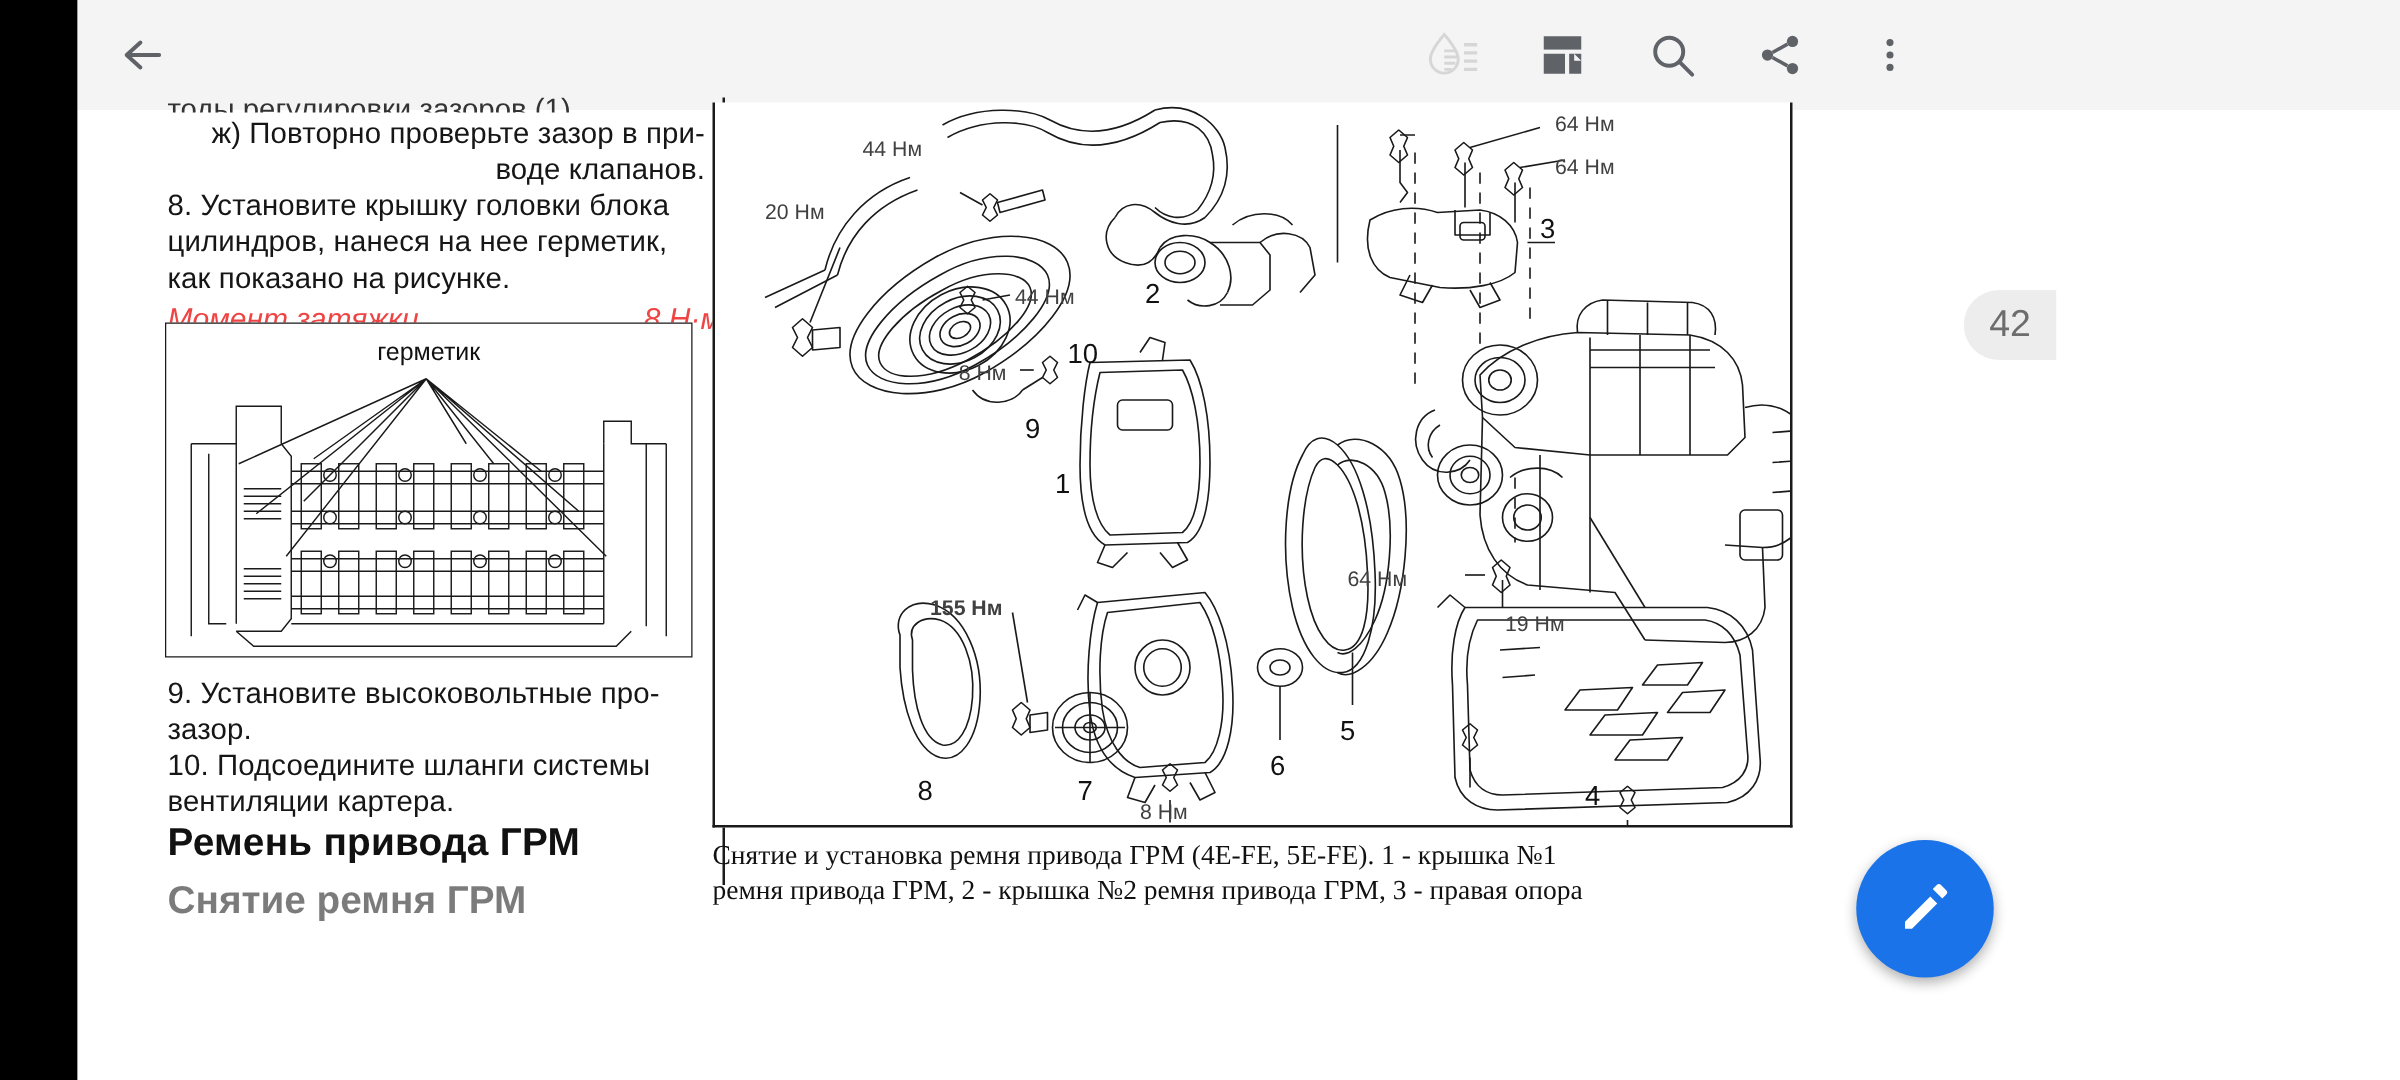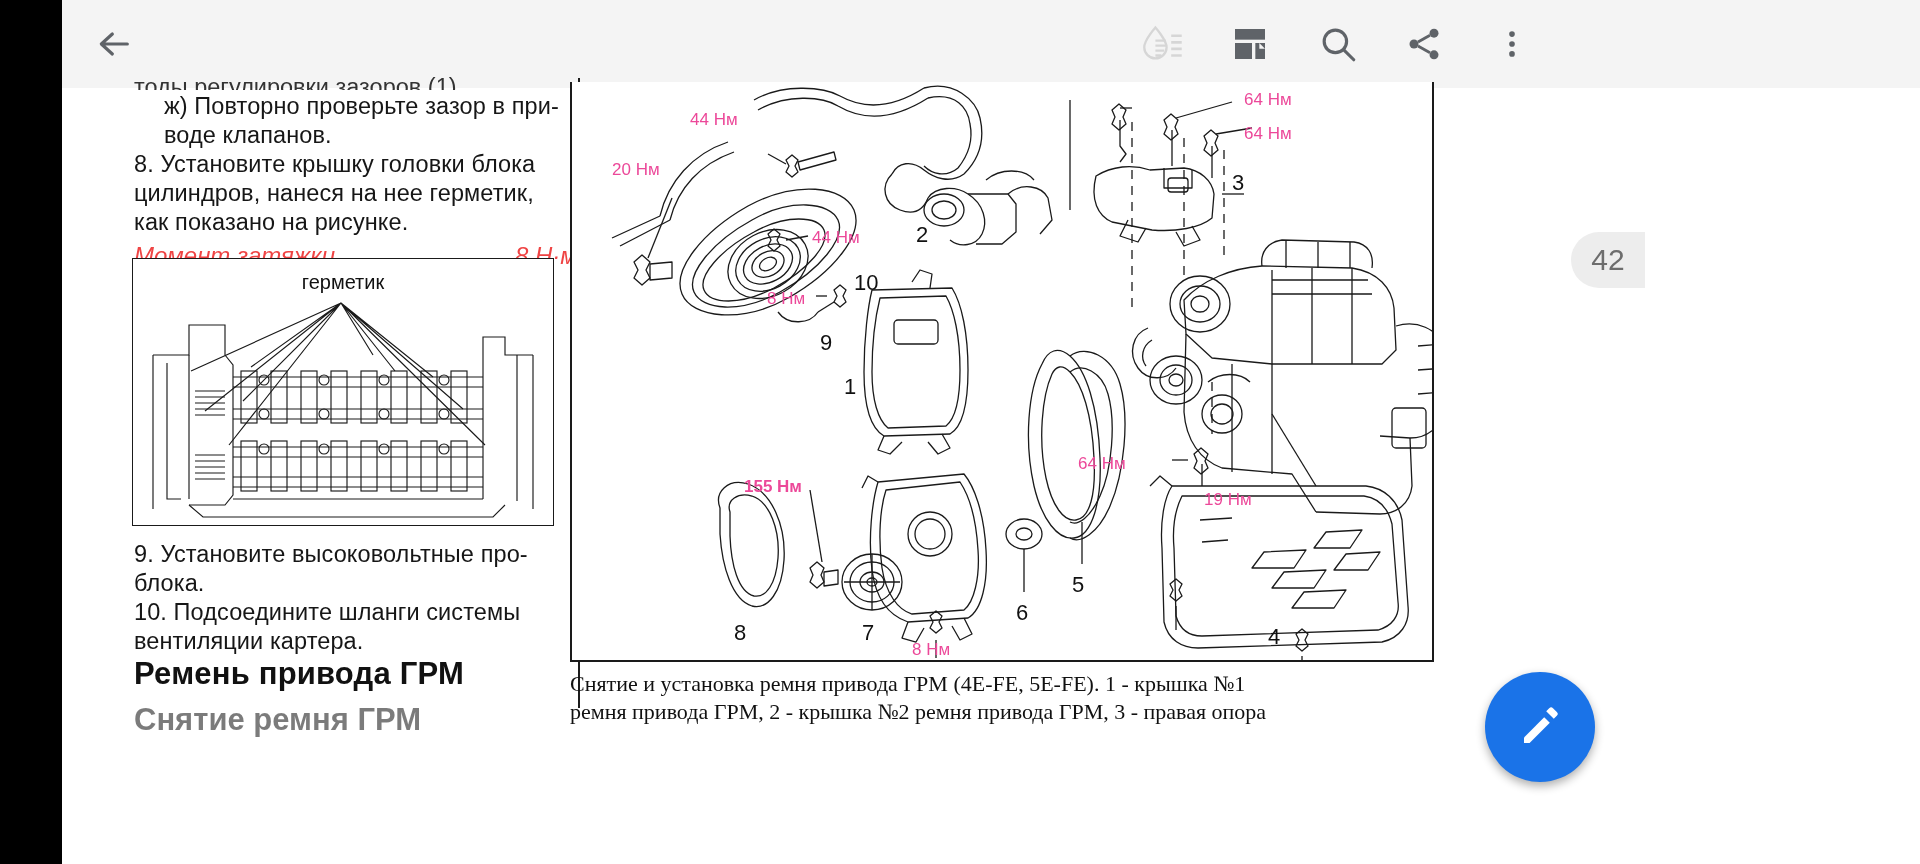--- a/index.html
+++ b/index.html
@@ -26,39 +26,39 @@
   .icon-share{left:1332px;}
   .icon-more{left:1420px;}
   .tb-btn svg{display:block;}
 
   
   .page{position:absolute;left:0;top:88px;width:1595px;height:776px;background:#fff;}
 
   
   .col-left{position:absolute;left:72px;top:4px;width:430px;color:#111;}
   .ptext{font-size:23.5px;line-height:29px;color:#161616;letter-spacing:.1px;}
-  .indent{padding-left:30px;}
+  .indent{padding-left:30px;text-align:right;}
   .torque{font-style:italic;font-size:24px;line-height:30px;margin-top:4px;color:#ef4444;white-space:nowrap;}
   .cut-top{position:absolute;left:72px;top:-14px;width:430px;height:16px;overflow:hidden;font-size:23.5px;color:#333;}
 
   .fig-box{position:absolute;left:70px;top:170px;width:420px;height:266px;border:1.6px solid #1a1a1a;background:#fff;overflow:hidden;}
   .fig-label{position:absolute;left:0;right:0;top:12px;text-align:center;font-size:20px;color:#111;}
 
   .heading{position:absolute;left:72px;top:568px;width:440px;font-size:31px;font-weight:bold;color:#111;letter-spacing:.2px;}
   .heading2{position:absolute;left:72px;top:614px;width:440px;font-size:31px;font-weight:bold;color:#111;opacity:.55;}
 
   
   .vrule{position:absolute;left:516px;top:-10px;width:2px;height:630px;background:#1c1c1c;}
 
   
   .fig-right{position:absolute;left:508px;top:-6px;width:860px;height:578px;border:2px solid #1a1a1a;border-top:none;background:#fff;overflow:hidden;}
   .caption{position:absolute;left:508px;top:582px;width:880px;font-size:22px;line-height:28px;color:#111;font-family:Liberation Serif, serif;}
 
   
-  .lbl{position:absolute;font-size:17px;color:#ec4899;white-space:nowrap;}
+  .lbl{position:absolute;font-size:17px;color:#404040;white-space:nowrap;}
   .num{position:absolute;font-size:22px;color:#111;white-space:nowrap;}
 
   
   .page-badge{position:absolute;right:12px;top:144px;width:74px;height:56px;background:#ededed;border-radius:28px 0 0 28px;
               display:flex;align-items:center;justify-content:center;color:#6d6d6d;font-size:30px;}
 
   
   .fab{position:absolute;right:62px;bottom:82px;width:110px;height:110px;border-radius:50%;
        background:#1a73e8;box-shadow:0 4px 10px rgba(0,0,0,.32);display:flex;align-items:center;justify-content:center;}
 </style>
@@ -197,21 +197,21 @@
             <path d="M62 196 L92 196 M62 202 L92 202 M62 208 L92 208 M62 214 L92 214 M62 220 L92 220"></path>
 
             <path d="M56 246 L70 258 L360 258 L372 246"></path>
             <path d="M100 240 L350 240"></path>
           </g>
         </svg>
       </div>
 
       <div style="position:absolute;left:72px;top:452px;width:432px;">
         <div class="ptext">9. Установите высоковольтные про-</div>
-        <div class="ptext">блока.</div>
+        <div class="ptext">зазор.</div>
         <div class="ptext">10. Подсоедините шланги системы</div>
         <div class="ptext">вентиляции картера.</div>
       </div>
 
       <div class="heading">Ремень привода ГРМ</div>
       <div class="heading2">Снятие ремня ГРМ</div>
 
       <div class="vrule"></div>
 
       <div class="fig-right">

